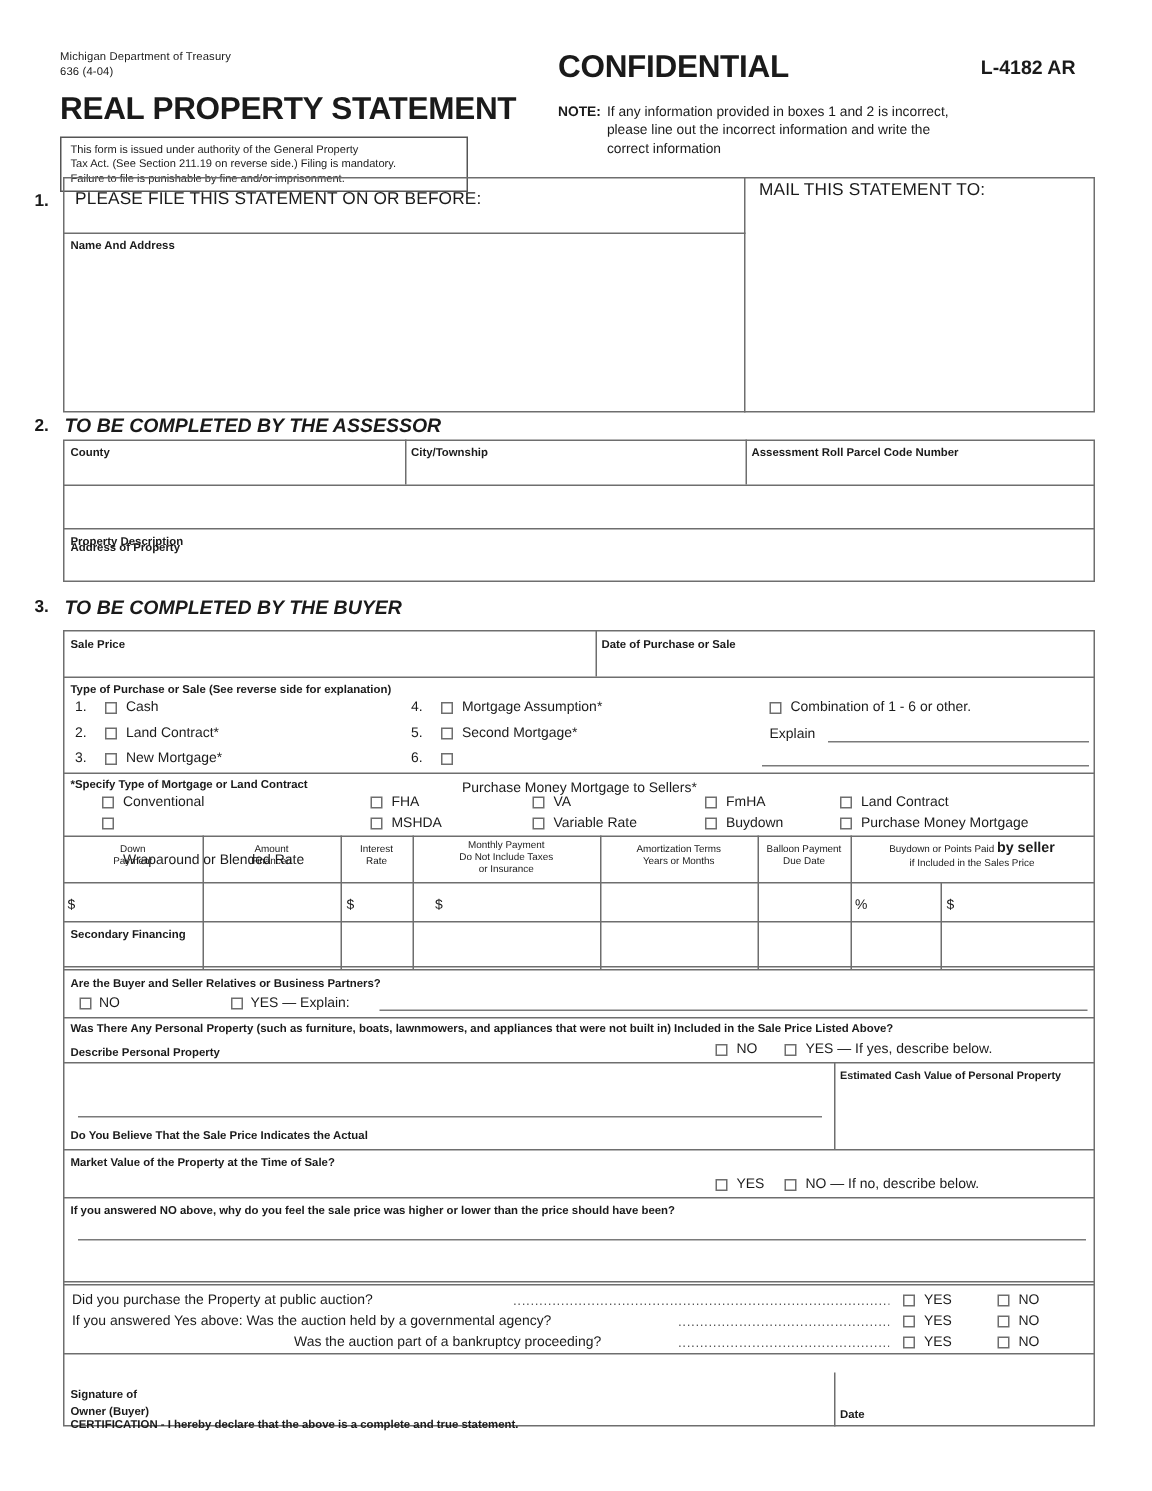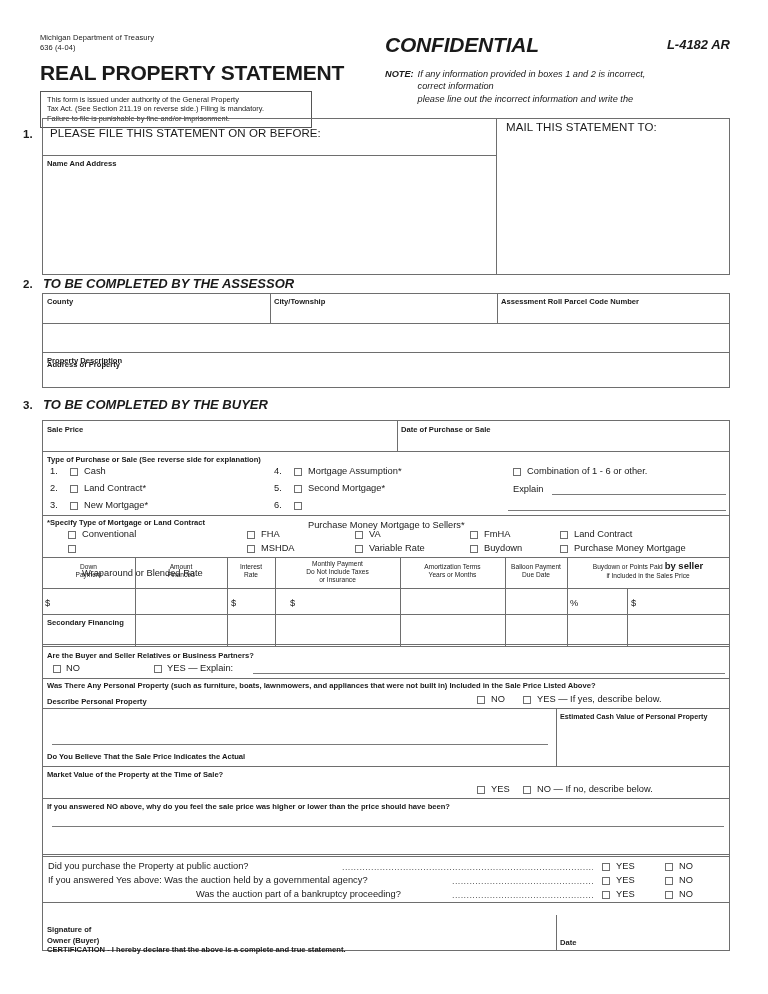--- a/index.html
+++ b/index.html
@@ -16,21 +16,21 @@
 
   
   .hdr { position:absolute; left:40px; top:33px; width:690px; }
   .dept { font-size:7.5px; line-height:9.5px; letter-spacing:.1px; }
   .bigtitle { font-size:21px; font-weight:bold; letter-spacing:-.2px; margin-top:9px; }
   .authbox {
     margin-top:6px; width:272px; border:1px solid #555;
     padding:3px 4px 4px 6px; font-size:7.4px; line-height:9.3px;
   }
   .confid {
-    position:absolute; left:385px; top:33px; width:345px;font-style:italic;
+    position:absolute; left:372px; top:33px; width:345px;
   }
   .confid-word { font-size:21px; font-weight:bold; letter-spacing:-.2px; display:inline-block; }
   .formno { position:absolute; right:0; top:4px; font-size:13px; font-weight:bold; }
   .noterow { margin-top:9px; font-size:9.2px; line-height:12.4px; display:flex; }
   .noteword { font-weight:bold; flex:0 0 auto; padding-right:4px; }
   .notetxt { flex:1 1 auto; text-align:justify; }
   .notetxt > span { display:block; }
   .notetxt > span:last-child { text-align:left; }
 
   
@@ -73,22 +73,22 @@
 
   <div class="confid">
     <div style="position:relative;height:26px;">
       <span class="confid-word">CONFIDENTIAL</span>
       <span class="formno">L-4182 AR</span>
     </div>
     <div class="noterow">
       <span class="noteword">NOTE:</span>
       <span class="notetxt">
         <span>If any information provided in boxes 1 and 2 is incorrect,</span>
+        <span>please line out the incorrect information and write the</span>
         <span>correct information</span>
-        <span>please line out the incorrect information and write the</span>
       </span>
     </div>
   </div>
 
   <div class="secnum" style="left:23px; top:128px;">1.</div>
   <div class="bx" style="left:42px; top:118px; width:688px; height:157px;"></div>
   <div class="ln vln" style="left:496px; top:118px; height:157px;"></div>
   <div class="ln hln" style="left:42px; top:155px; width:455px;"></div>
   <div class="caps" style="left:50px; top:127px;">PLEASE FILE THIS STATEMENT ON OR BEFORE:</div>
   <div class="lbl" style="left:47px; top:159px;">Name And Address</div>

